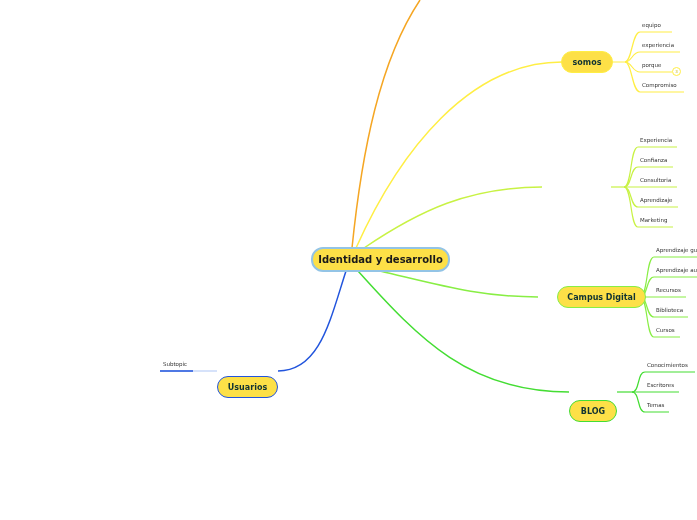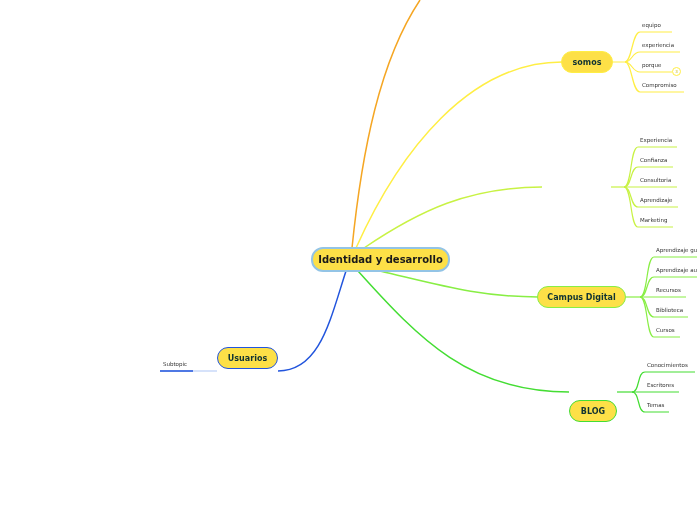--- a/index.html
+++ b/index.html
@@ -141,34 +141,34 @@
     <span>3</span>
   </div>
   <span class="leaf" style="left:642px; top:82px;">Compromiso</span>
 
   <span class="leaf" style="left:640px; top:137px;">Experiencia</span>
   <span class="leaf" style="left:640px; top:157px;">Confianza</span>
   <span class="leaf" style="left:640px; top:177px;">Consultoria</span>
   <span class="leaf" style="left:640px; top:197px;">Aprendizaje</span>
   <span class="leaf" style="left:640px; top:217px;">Marketing</span>
 
-  <div class="node main" style="left:537px; top:286px; width:89px; border-color:#88ee44;align-items:center;">
+  <div class="node main" style="left:557px; top:286px; width:89px; border-color:#88ee44;align-items:center;">
     <span>Campus Digital</span>
   </div>
   <span class="leaf" style="left:656px; top:247px;">Aprendizaje guiado</span>
   <span class="leaf" style="left:656px; top:267px;">Aprendizaje autónomo</span>
   <span class="leaf" style="left:656px; top:287px;">Recursos</span>
   <span class="leaf" style="left:656px; top:307px;">Biblioteca</span>
   <span class="leaf" style="left:656px; top:327px;">Cursos</span>
 
   <div class="node main" style="left:569px; top:382px; width:48px; border-color:#44dd33;margin-top:18px;">
     <span>BLOG</span>
   </div>
   <span class="leaf" style="left:647px; top:362px;">Conocimientos</span>
   <span class="leaf" style="left:647px; top:382px;">Escritores</span>
   <span class="leaf" style="left:647px; top:402px;">Temas</span>
 
-  <div class="node main" style="left:217px; top:347px; width:61px; border-color:#2255dd;">
+  <div class="node main" style="left:217px; top:376px; width:61px; border-color:#2255dd;">
     <span>Usuarios</span>
   </div>
   <span class="leaf" style="left:163px; top:361px;">Subtopic</span>
 
 </div>
 
 </body></html>

